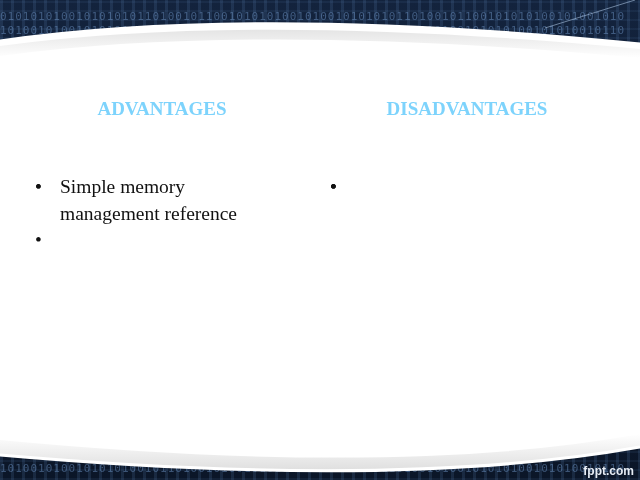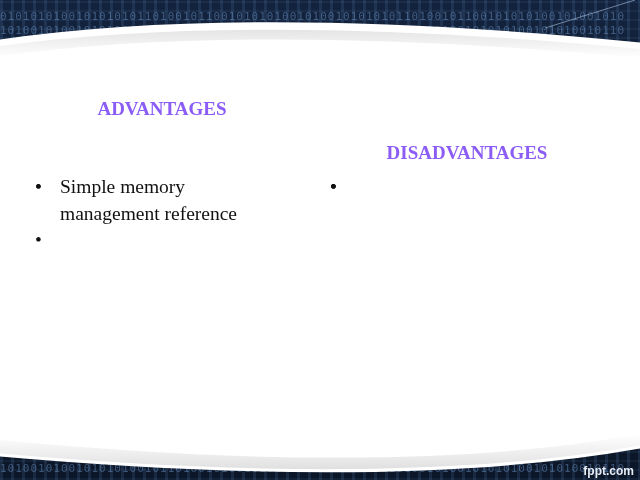--- a/index.html
+++ b/index.html
@@ -11,21 +11,21 @@
         repeating-linear-gradient(0deg, rgba(90,130,180,0.10) 0 2px, transparent 2px 9px),
         linear-gradient(180deg, #13233d 0%, #0b1628 100%);
     }
     .binary {
       position: absolute; left: 0; width: 640px; font-family: "DejaVu Sans Mono", monospace;
       font-size: 11px; color: rgba(120,160,210,0.45); white-space: nowrap; overflow: hidden; letter-spacing: 1px;
     }
     svg.frame { position: absolute; left: 0; top: 0; }
     .heading {
       position: absolute; top: 98px; font-family: "Liberation Serif", serif; font-weight: bold;
-      font-size: 19px; color: #8b5cf6; text-align: center;
+      font-size: 19px; color: #7dd3fc; text-align: center;
     }
     .col { position: absolute; top: 174px; font-family: "Liberation Serif", serif; font-size: 19.5px; color: #111; line-height: 26.5px; }
     .col ul { list-style: none; margin: 0; padding: 0; }
     .col li { position: relative; padding-left: 28px; margin-bottom: 0; }
     .col li .dot { position: absolute; left: 0; top: 0; width: 28px; text-align: left; padding-left: 3px; box-sizing: border-box; }
     .brand {
       position: absolute; right: 6px; bottom: 2px; font-family: "Liberation Sans", sans-serif;
       font-weight: bold; font-size: 12px; color: #e6ecf4; margin-left: 22px;
     }
   </style>
@@ -54,21 +54,21 @@
   <path d="M0,41 Q250,5 640,44" fill="none" stroke="#ffffff" stroke-width="3"></path>
   <path d="M0,46 Q250,12 640,49 L640,58 Q250,22 0,56 Z" fill="url(#shadeTop)" opacity="0.55"></path>
 
   <path d="M0,440 Q400,478 640,434 L640,447 Q400,490 0,455 Z" fill="url(#shadeBot)" opacity="0.6"></path>
   <path d="M0,455 Q400,490 640,447" fill="none" stroke="#ffffff" stroke-width="3"></path>
 
   <line x1="545" y1="28" x2="635" y2="0" stroke="rgba(170,195,225,0.6)" stroke-width="1"></line>
 </svg>
 
 <div class="heading" style="left:62px; width:200px;">ADVANTAGES</div>
-<div class="heading" style="left:362px; width:210px;margin-top:44px;">DISADVANTAGES</div>
+<div class="heading" style="left:362px; width:210px;">DISADVANTAGES</div>
 
 <div class="col" style="left:32px; width:270px;">
   <ul>
     <li><span class="dot">•</span></li>
     <li style="width:210px;"><span class="dot">•</span><span>Simple memory management reference</span></li>
     <li style="width:248px;"><span class="dot">•</span></li>
   </ul>
 </div>
 
 <div class="col" style="left:327px; width:285px;">

